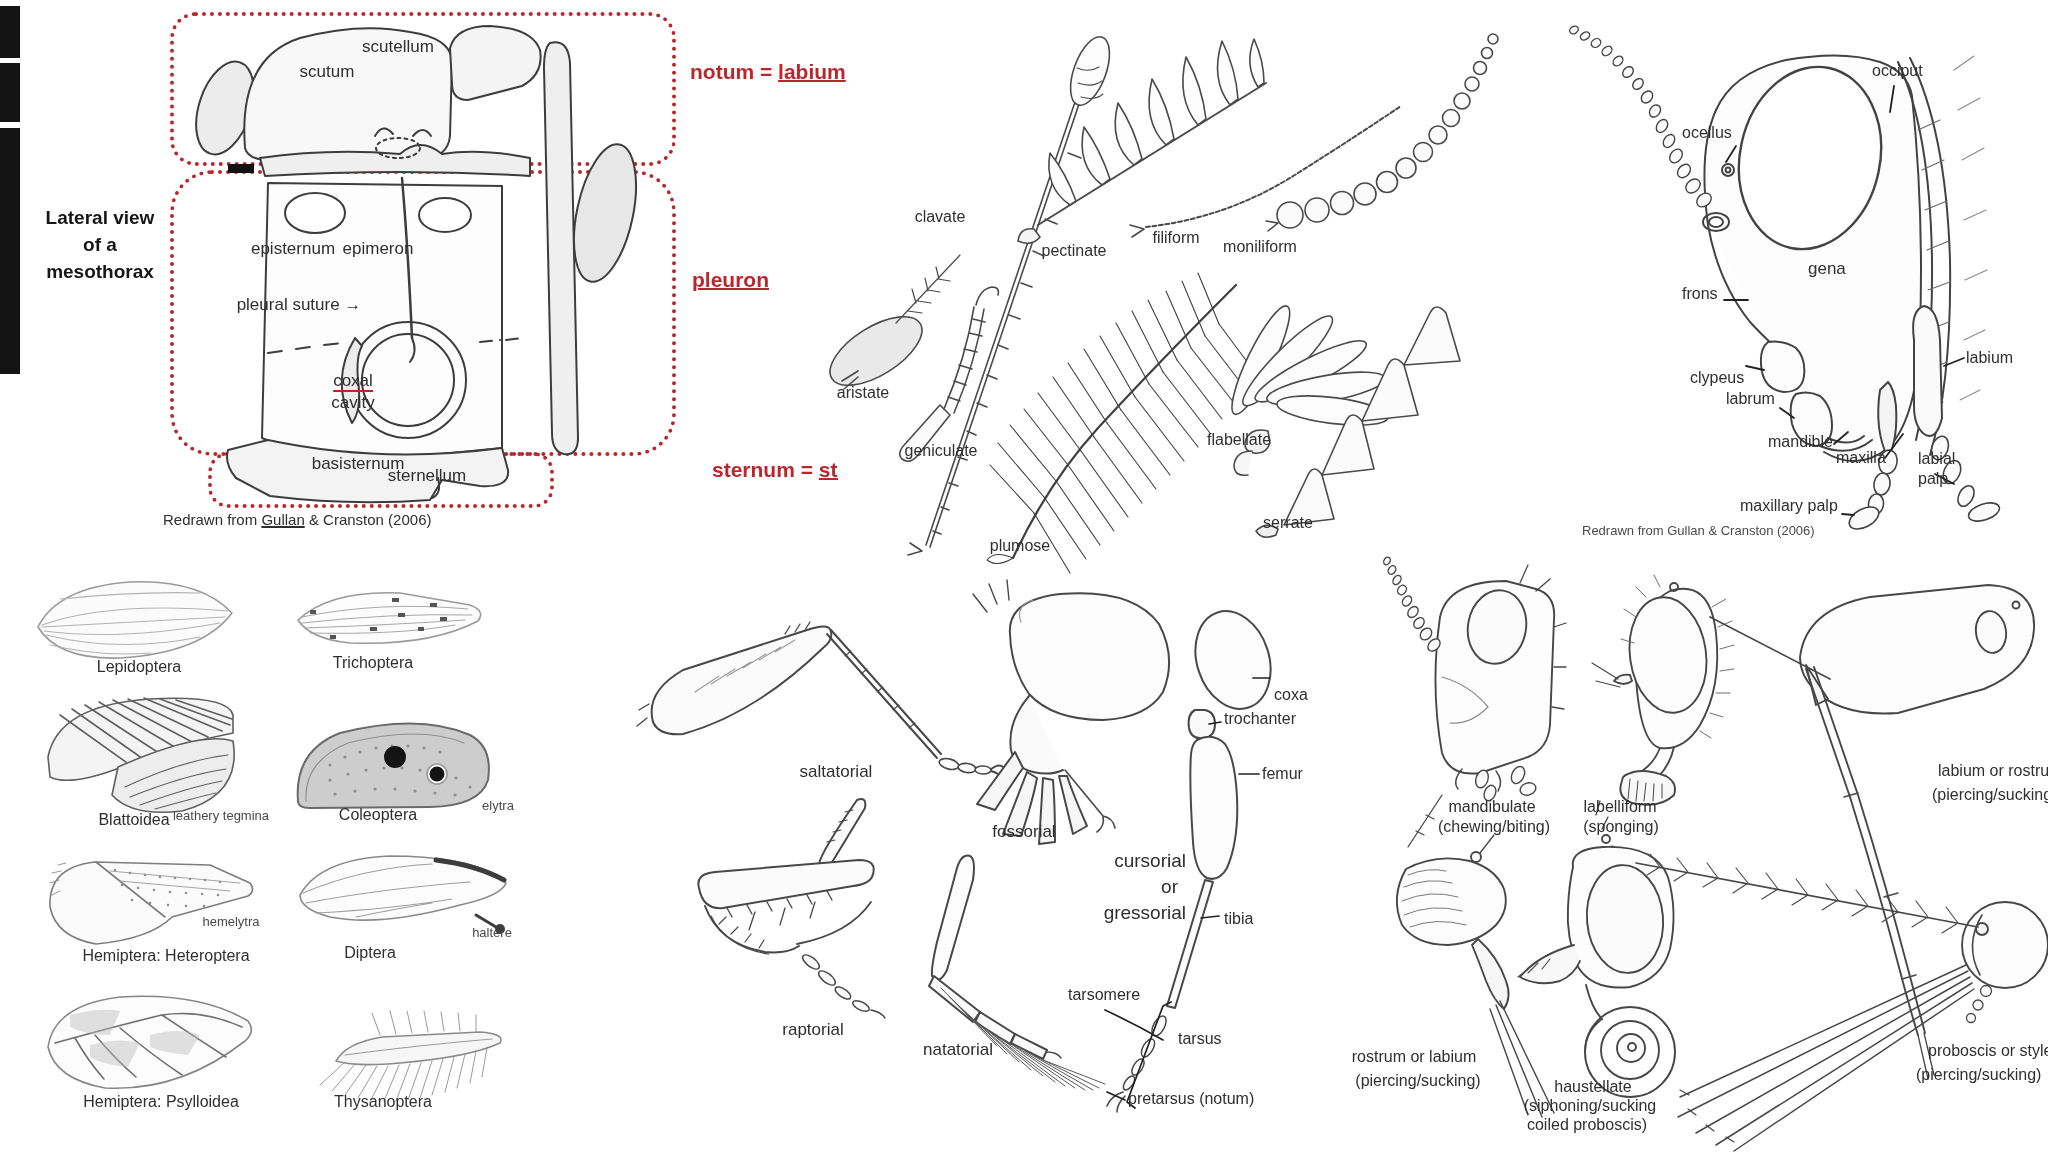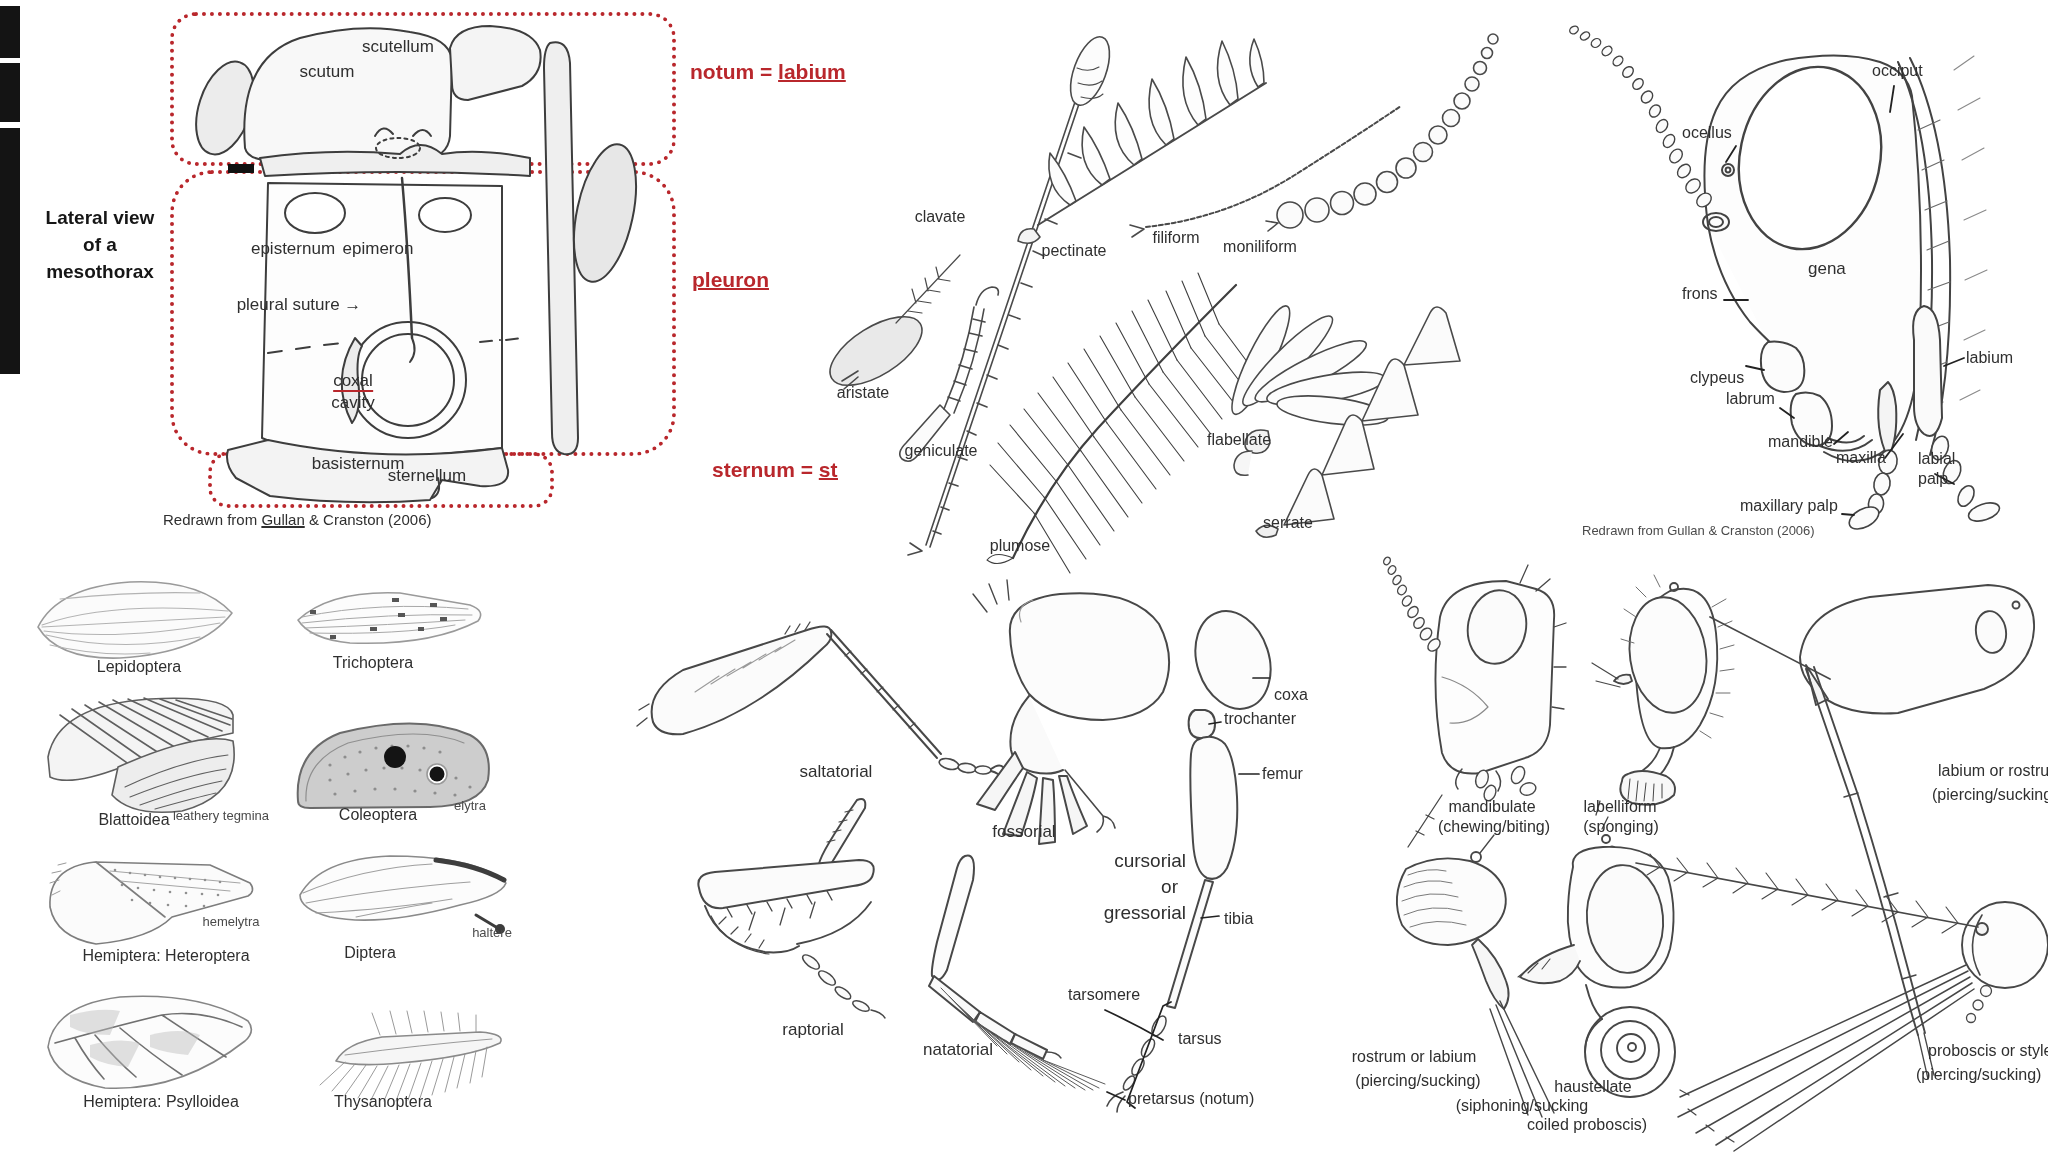--- a/index.html
+++ b/index.html
@@ -356,21 +356,21 @@
         <path d="M380,470 L372,448 M396,469 L390,446 M412,468 L407,446 M428,467 L424,446 M444,466 L441,447 M460,466 L458,448 M476,467 L476,450"></path>
       </g>
     </g>
   </svg>
 
   <div class="L C s16" style="left:139px;top:658px;">Lepidoptera</div>
   <div class="L C s16" style="left:373px;top:654px;">Trichoptera</div>
   <div class="L C s16" style="left:134px;top:811px;">Blattoidea</div>
   <div class="L C s13" style="left:221px;top:808px;">leathery tegmina</div>
   <div class="L C s16" style="left:378px;top:806px;">Coleoptera</div>
-  <div class="L C s13" style="left:470px;top:798px;">elytra</div>
+  <div class="L C s13" style="left:498px;top:798px;">elytra</div>
   <div class="L C s16" style="left:166px;top:947px;">Hemiptera: Heteroptera</div>
   <div class="L C s13" style="left:231px;top:914px;">hemelytra</div>
   <div class="L C s16" style="left:370px;top:944px;">Diptera</div>
   <div class="L C s13" style="left:492px;top:925px;">haltere</div>
   <div class="L C s16" style="left:161px;top:1093px;">Hemiptera: Psylloidea</div>
   <div class="L C s16" style="left:383px;top:1093px;">Thysanoptera</div>
 
   <svg style="left:635px;top:572px;" width="660" height="580" viewBox="0 0 660 580">
     <g stroke="#484848" stroke-width="2" fill="none" stroke-linecap="round" stroke-linejoin="round">
 
@@ -553,18 +553,18 @@
 
   <div class="L C s16" style="left:1492px;top:798px;">mandibulate</div>
   <div class="L C s16" style="left:1494px;top:818px;">(chewing/biting)</div>
   <div class="L C s16" style="left:1620px;top:798px;">labelliform</div>
   <div class="L C s16" style="left:1621px;top:818px;">(sponging)</div>
   <div class="L s16" style="left:1938px;top:762px;">labium or rostrum</div>
   <div class="L s16" style="left:1932px;top:786px;">(piercing/sucking</div>
   <div class="L C s16" style="left:1414px;top:1048px;">rostrum or labium</div>
   <div class="L C s16" style="left:1418px;top:1072px;">(piercing/sucking)</div>
   <div class="L C s16" style="left:1593px;top:1078px;">haustellate</div>
-  <div class="L C s16" style="left:1522px;top:1097px;">(siphoning/sucking</div>
+  <div class="L C s16" style="left:1590px;top:1097px;">(siphoning/sucking</div>
   <div class="L C s16" style="left:1587px;top:1116px;">coiled proboscis)</div>
   <div class="L s16" style="left:1928px;top:1042px;">proboscis or style</div>
   <div class="L s16" style="left:1916px;top:1066px;">(piercing/sucking)</div>
 
 </div>
 
 </body></html>

